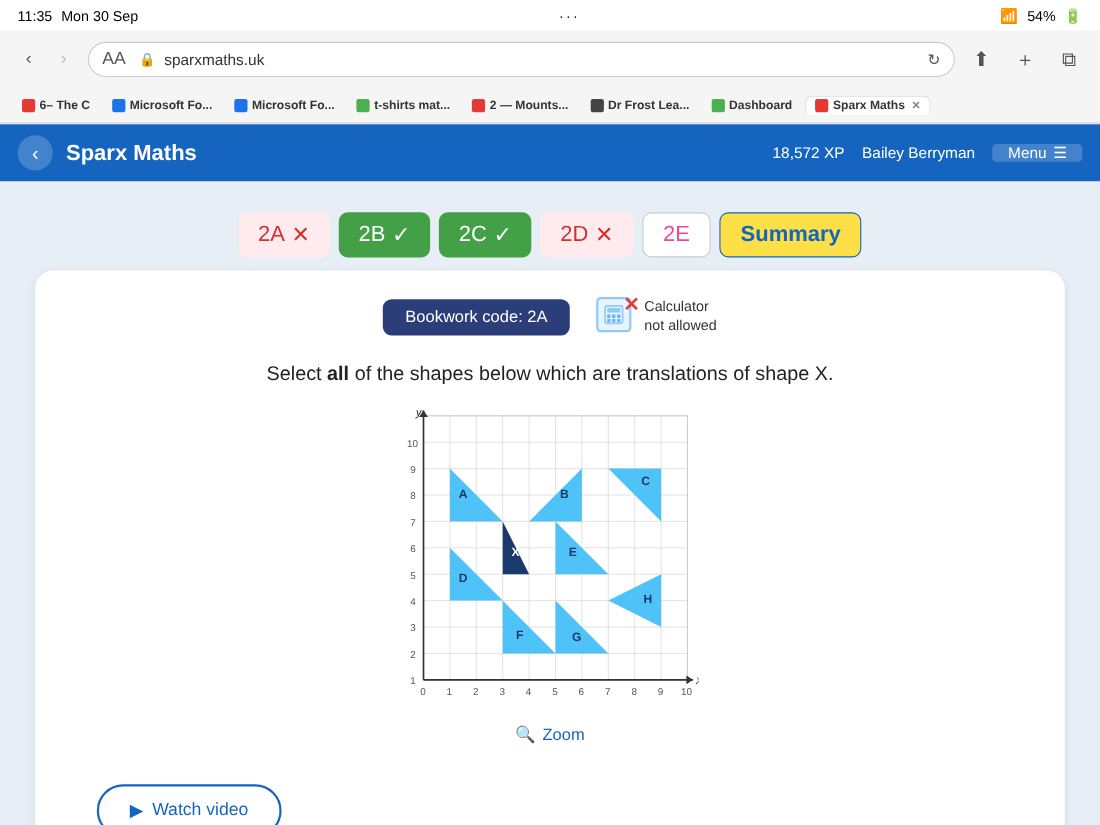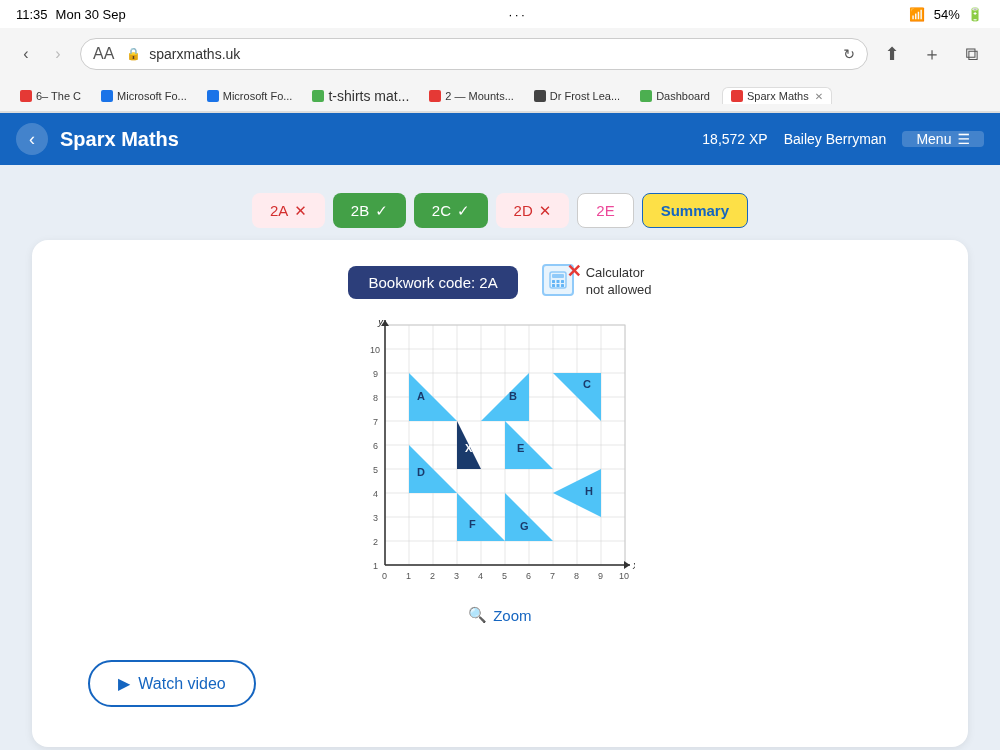--- a/index.html
+++ b/index.html
@@ -83,20 +83,21 @@
       align-items: center;
       gap: 4px;
       padding: 2px 8px;
       border-radius: 6px 6px 0 0;
       font-size: 11px;
       color: #333;
       white-space: nowrap;
       cursor: pointer;
       max-width: 120px;
       overflow: hidden;
+      font-weight: bold;
     }
     .tab-item.active {
       background: white;
       border: 1px solid #ddd;
       border-bottom: none;
     }
     .tab-favicon {
       width: 12px; height: 12px;
       border-radius: 2px;
       flex-shrink: 0;
@@ -162,21 +163,21 @@
     .tab-nav {
       display: flex;
       justify-content: center;
       gap: 8px;
       padding: 12px 0;
       background: #e8eef5;
     }
     .task-tab {
       padding: 8px 18px;
       border-radius: 8px;
-      font-size: 15px;
+      font-size: 20px;
       font-weight: 500;
       cursor: pointer;
       border: none;
       display: flex;
       align-items: center;
       gap: 6px;
     }
     .task-tab.red { background: #ffebee; color: #d32f2f; }
     .task-tab.green { background: #43a047; color: white; }
     .task-tab.outline { background: white; color: #ec4899; border: 1px solid #ccc; }
@@ -352,21 +353,21 @@
     <div class="tab-item">
       <div class="tab-favicon" style="background:#1a73e8;"></div>
       <span style="font-size:11px;">Microsoft Fo...</span>
     </div>
     <div class="tab-item">
       <div class="tab-favicon" style="background:#1a73e8;"></div>
       <span style="font-size:11px;">Microsoft Fo...</span>
     </div>
     <div class="tab-item">
       <div class="tab-favicon" style="background:#4caf50;"></div>
-      <span style="font-size:14px;text-align:right;">t-shirts mat...</span>
+      <span style="font-size:11px;text-align:right;">t-shirts mat...</span>
     </div>
     <div class="tab-item">
       <div class="tab-favicon" style="background:#e53935;"></div>
       <span style="font-size:11px;">2 — Mounts...</span>
     </div>
     <div class="tab-item">
       <div class="tab-favicon" style="background:#444;"></div>
       <span style="font-size:11px;">Dr Frost Lea...</span>
     </div>
     <div class="tab-item">
@@ -441,20 +442,25 @@
           </div>
           <span class="calc-x">✕</span>
         </div>
         <div class="calc-text">
           <div>Calculator</div>
           <div>not allowed</div>
         </div>
       </div>
     </div>
 
+    <div class="question-text">
+      <span>Select </span>
+      <strong>all</strong>
+      <span> of the shapes below which are translations of shape X.</span>
+    </div>
 
     <div class="graph-container">
       <svg class="grid-graph" width="270" height="270" viewBox="0 0 270 270">
 
         <rect x="20" y="5" width="240" height="240" fill="white" stroke="#ccc"></rect>
 
         <line x1="20" y1="5" x2="20" y2="245" stroke="#ccc" stroke-width="0.5"></line>
         <line x1="44" y1="5" x2="44" y2="245" stroke="#ccc" stroke-width="0.5"></line>
         <line x1="68" y1="5" x2="68" y2="245" stroke="#ccc" stroke-width="0.5"></line>
         <line x1="92" y1="5" x2="92" y2="245" stroke="#ccc" stroke-width="0.5"></line>

